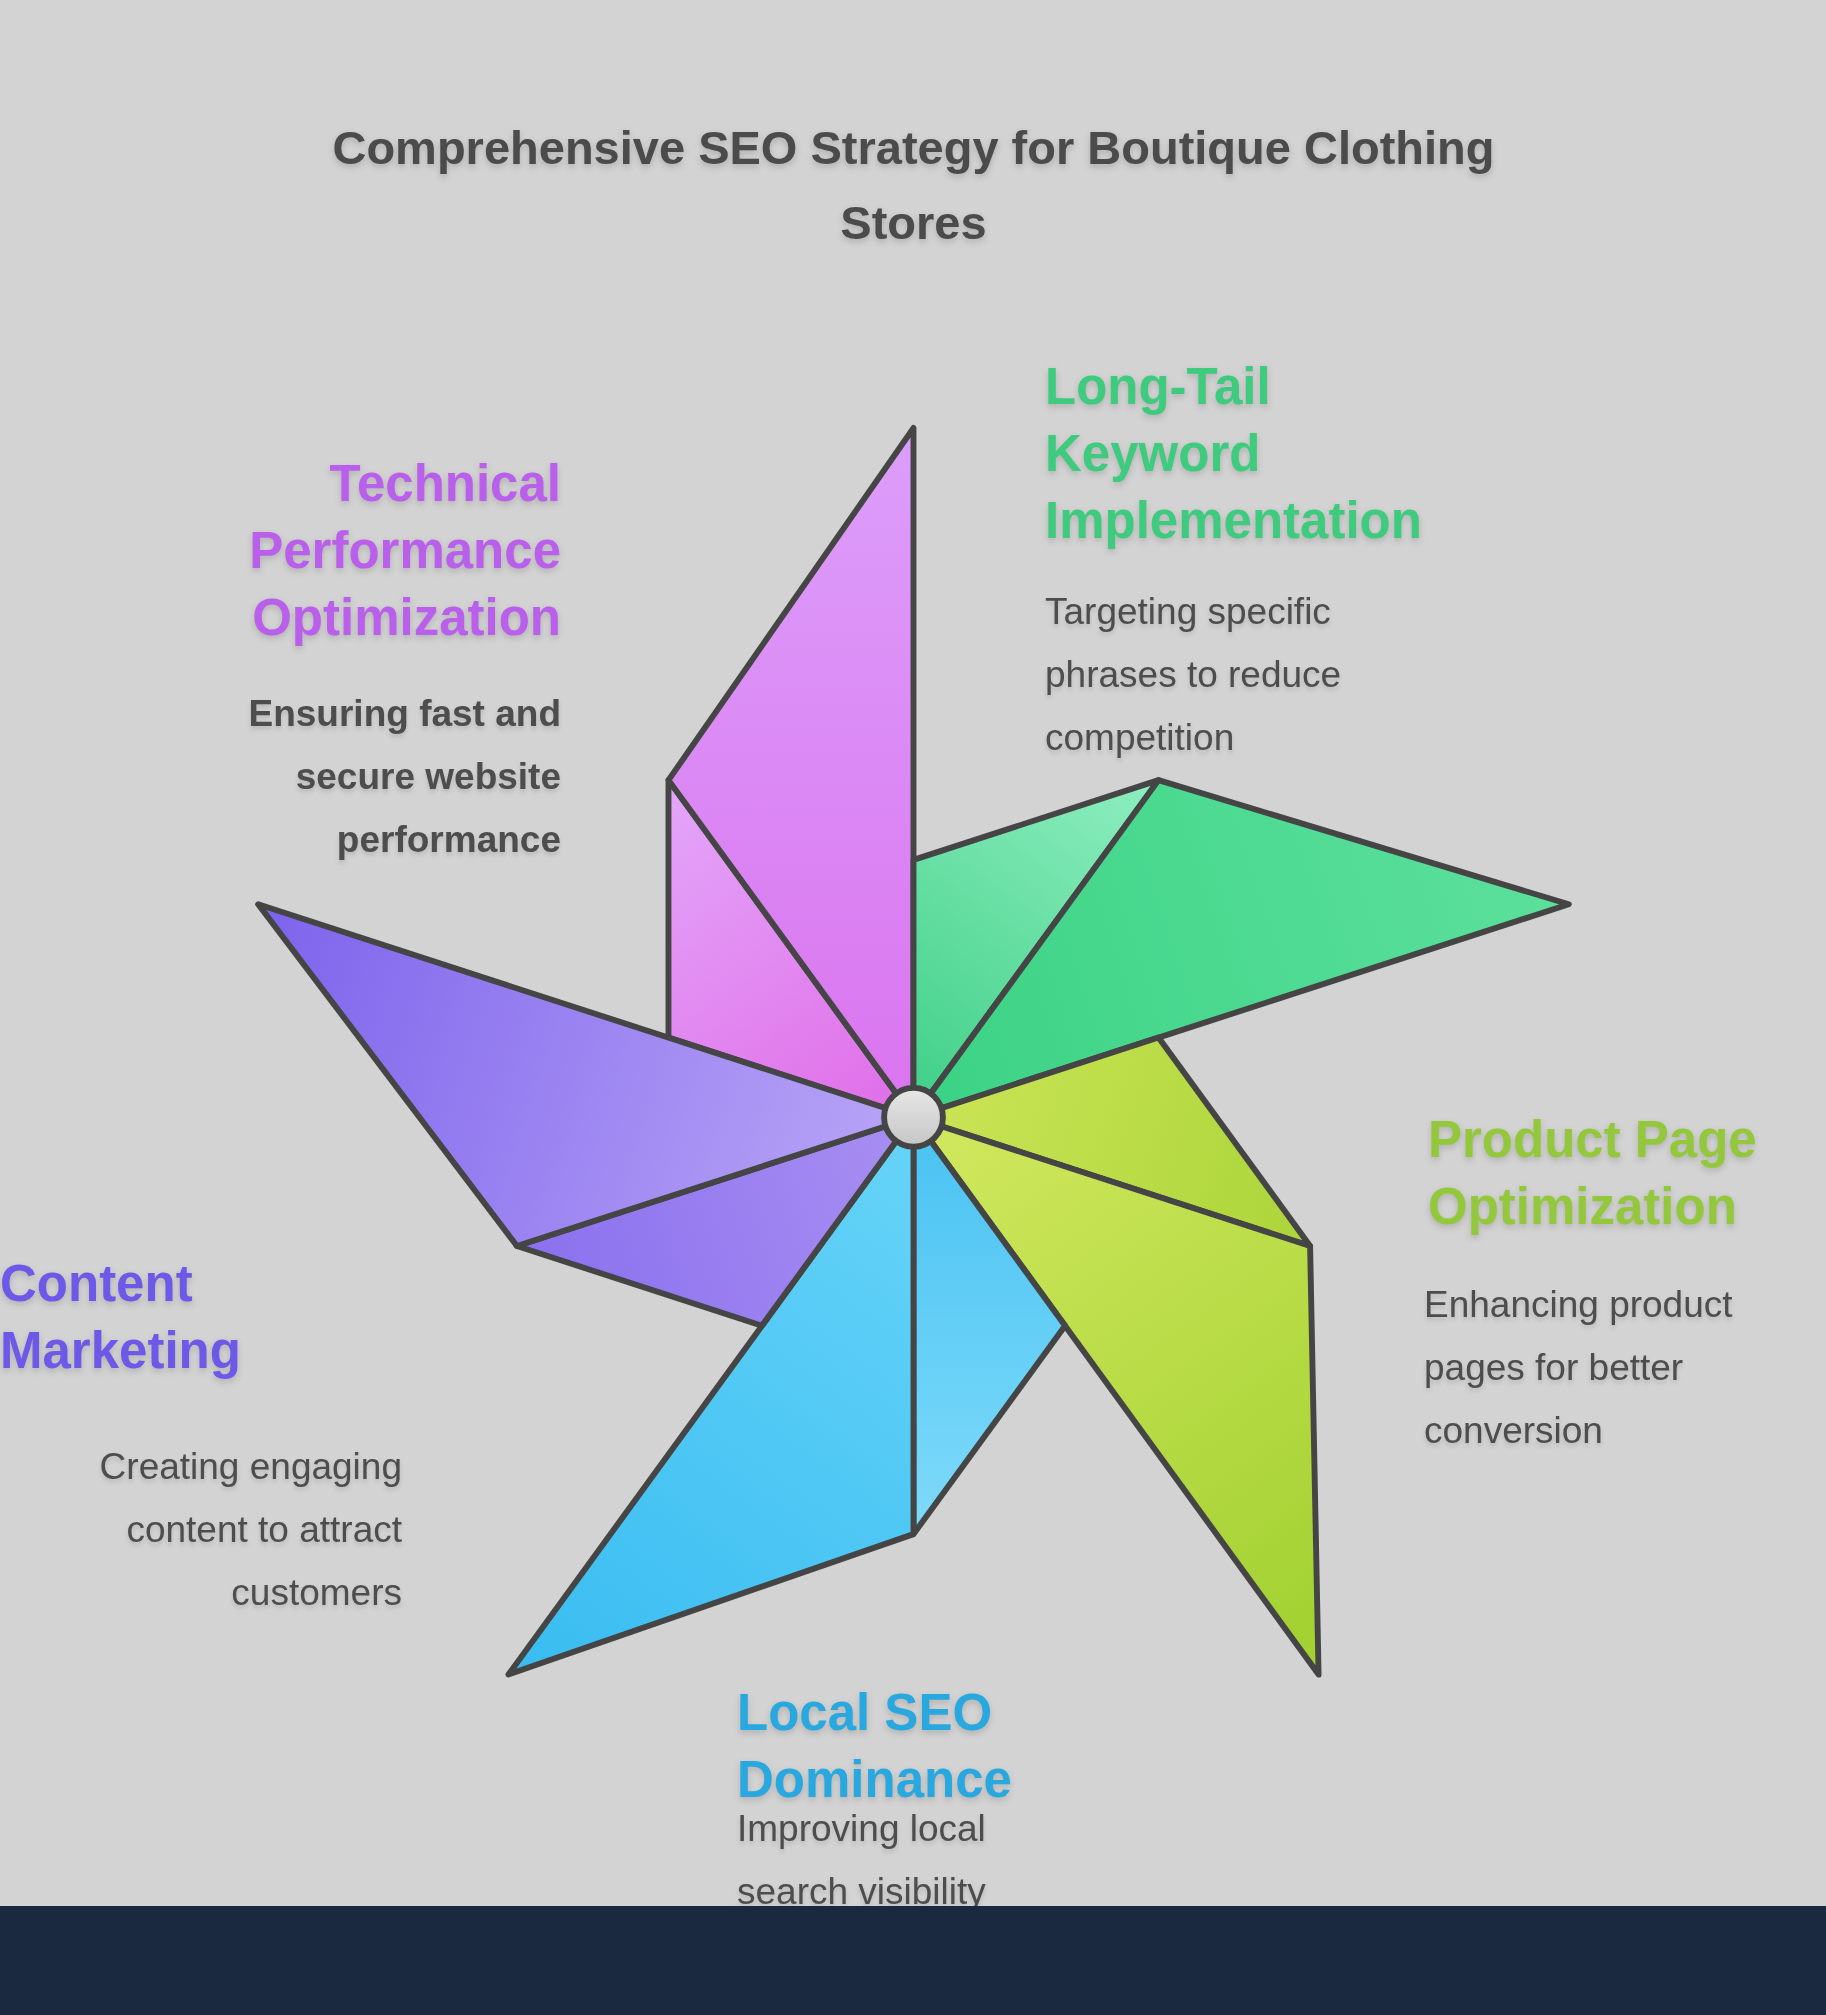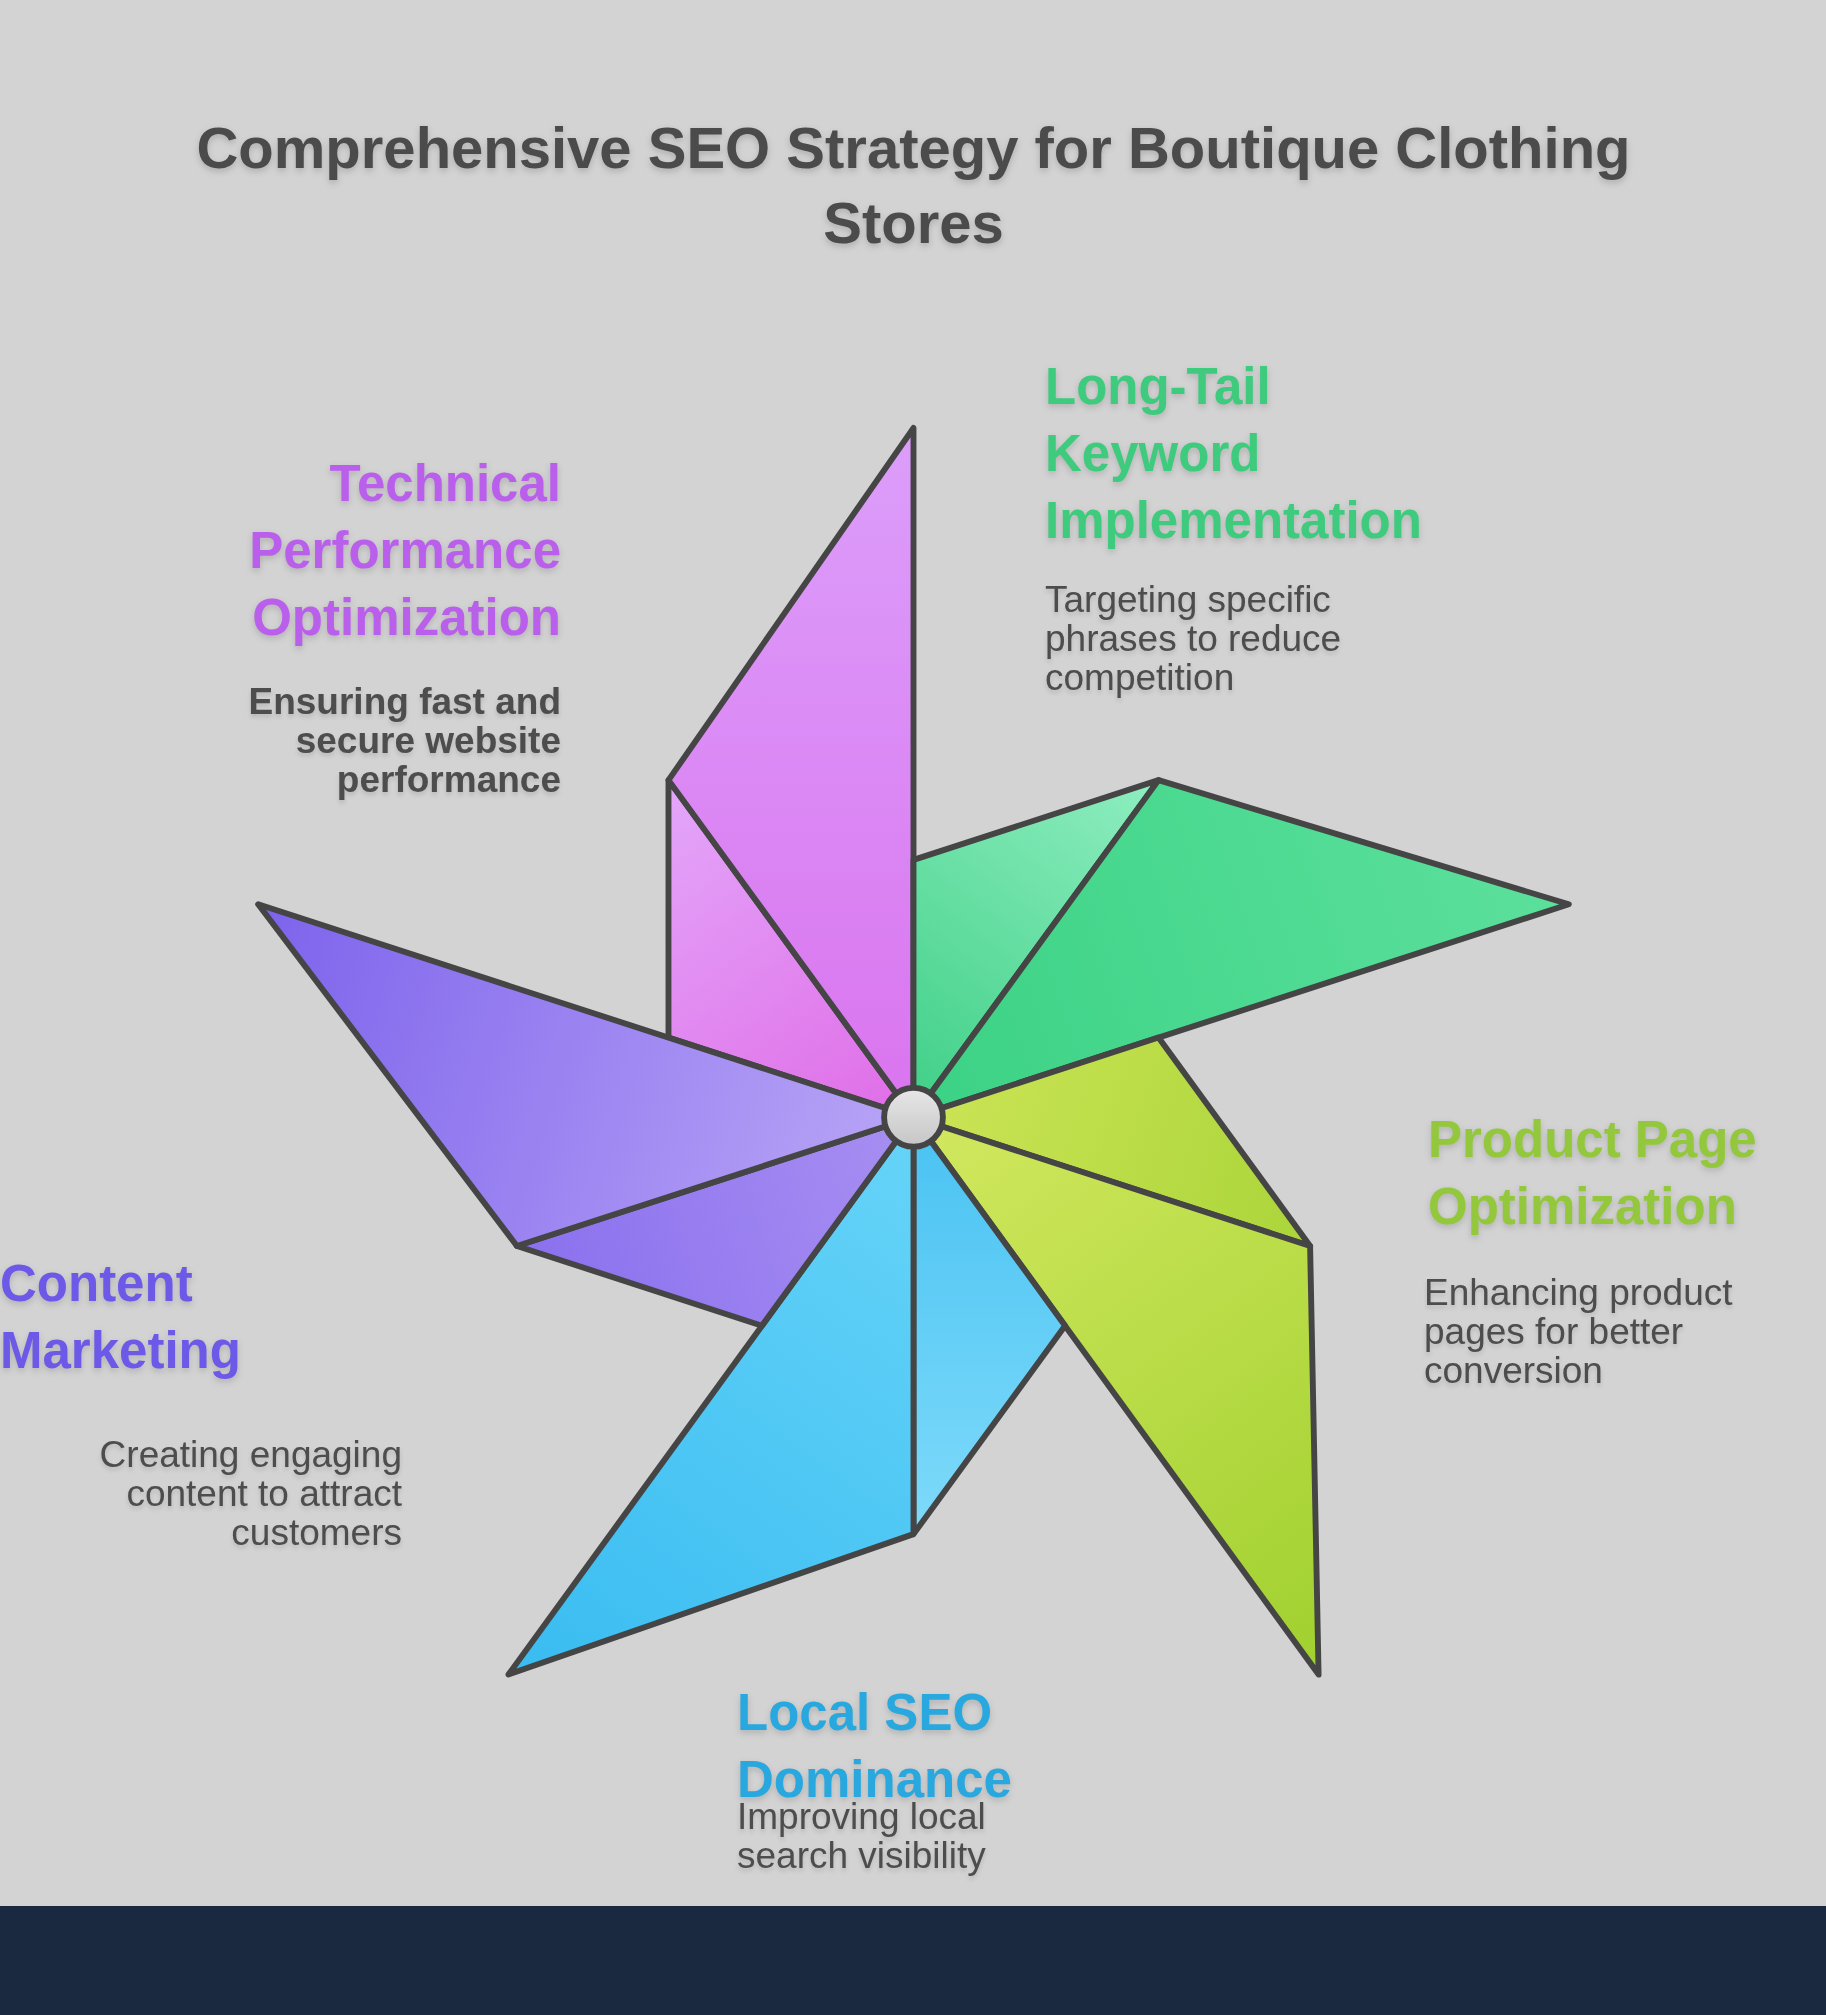--- a/index.html
+++ b/index.html
@@ -14,39 +14,39 @@
   .pinwheel-svg{
     position:absolute;
     left:0; top:0;
     width:1827px; height:2015px;
   }
   .page-title{
     position:absolute;
     left:0; top:110px;
     width:1827px;
     text-align:center;
-    font-size:58px;
+    font-size:47px;
     font-weight:bold;
     line-height:75px;
     white-space:pre-line;
     color:#4b4b4b;
     text-shadow:0 3.3px 5.9px rgba(90,90,90,0.30);
   }
   .heading{
     position:absolute;
     font-size:51px;
     font-weight:bold;
     line-height:67px;
     white-space:pre-line;
     text-shadow:0 3.3px 5.9px rgba(90,90,90,0.28);
   }
   .desc{
     position:absolute;
     font-size:37px;
-    line-height:39px;
+    line-height:63px;
     white-space:pre-line;
     color:#4d4d4d;
     text-shadow:0 2.6px 4.6px rgba(90,90,90,0.22);
   }
   
   .sec-tech .heading    {left:0;      top:450px;  width:561px; text-align:right;}
   .sec-tech .desc       {left:0;      top:682px; width:561px; text-align:right;font-weight:bold;}
   .sec-longtail .heading{left:1045px; top:353px;  width:510px; text-align:left;}
   .sec-longtail .desc   {left:1045px; top:580px;  width:457px; text-align:left;}
   .sec-product .heading {left:1388px; top:1106px; width:418px; text-align:left;}

